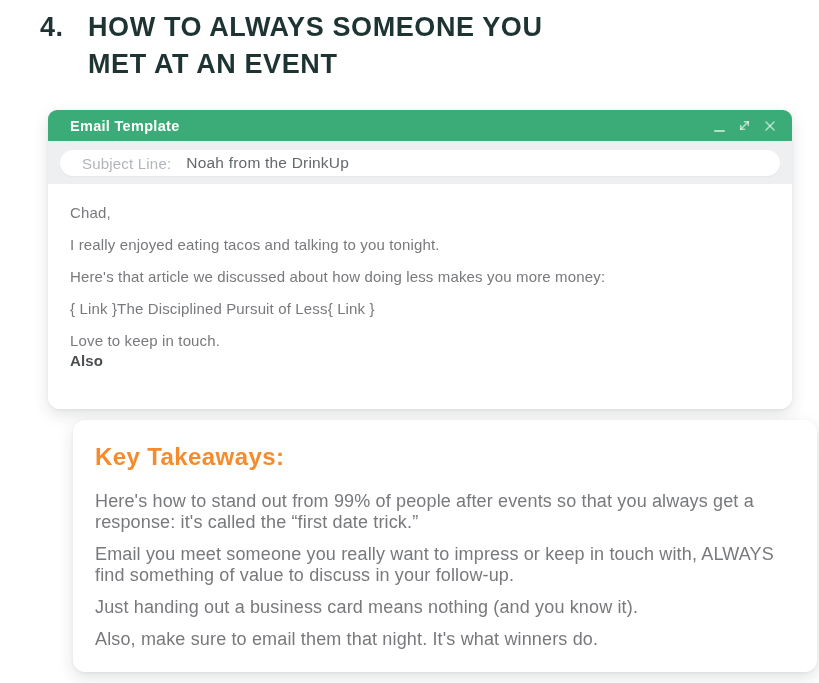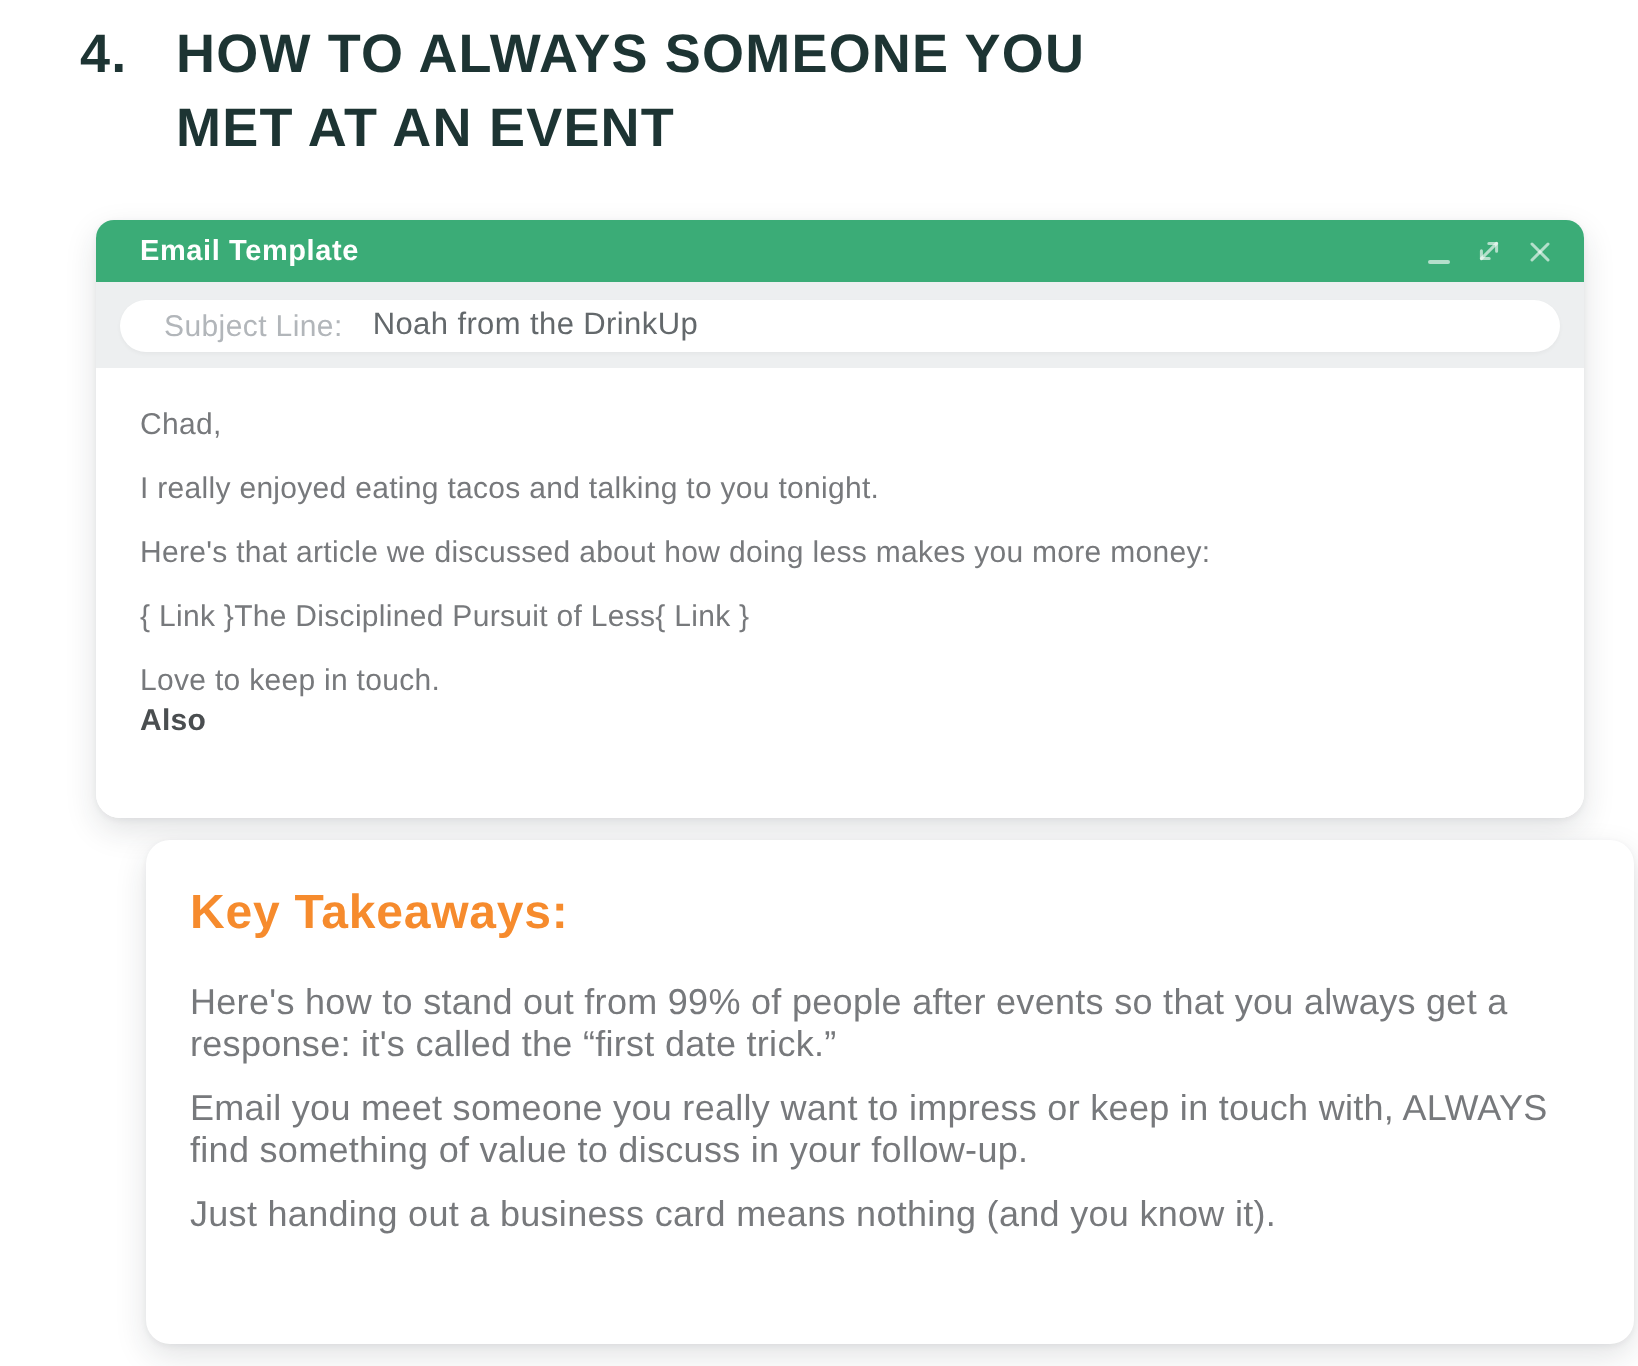--- a/index.html
+++ b/index.html
@@ -125,13 +125,14 @@
     <p>{ Link }The Disciplined Pursuit of Less{ Link }</p>
     <p><span>Love to keep in touch.</span><br><span class="signature">Also</span></p>
   </div>
 </section>
 
 <section class="takeaways-card">
   <h2 class="takeaways-heading">Key Takeaways:</h2>
   <p>Here's how to stand out from 99% of people after events so that you always get a response: it's called the “first date trick.”</p>
   <p>Email you meet someone you really want to impress or keep in touch with, ALWAYS find something of value to discuss in your follow-up.</p>
   <p>Just handing out a business card means nothing (and you know it).</p>
+  <p>Also, make sure to email them that night. It's what winners do.</p>
 </section>
 
 </body></html>

